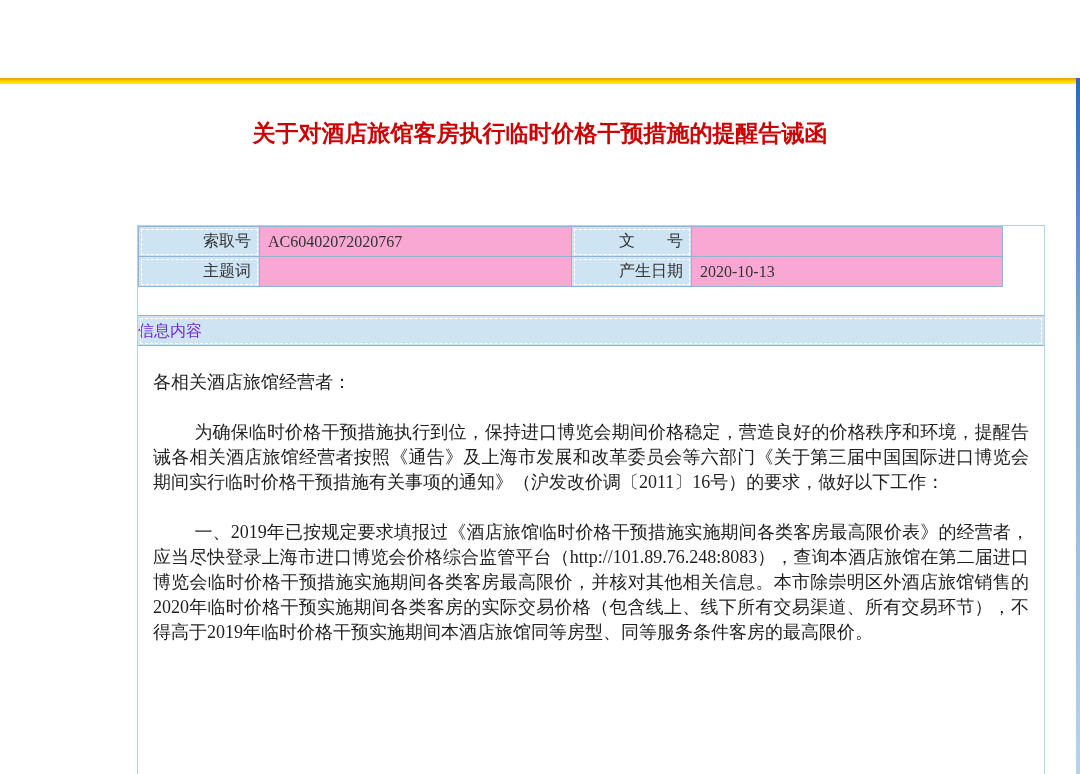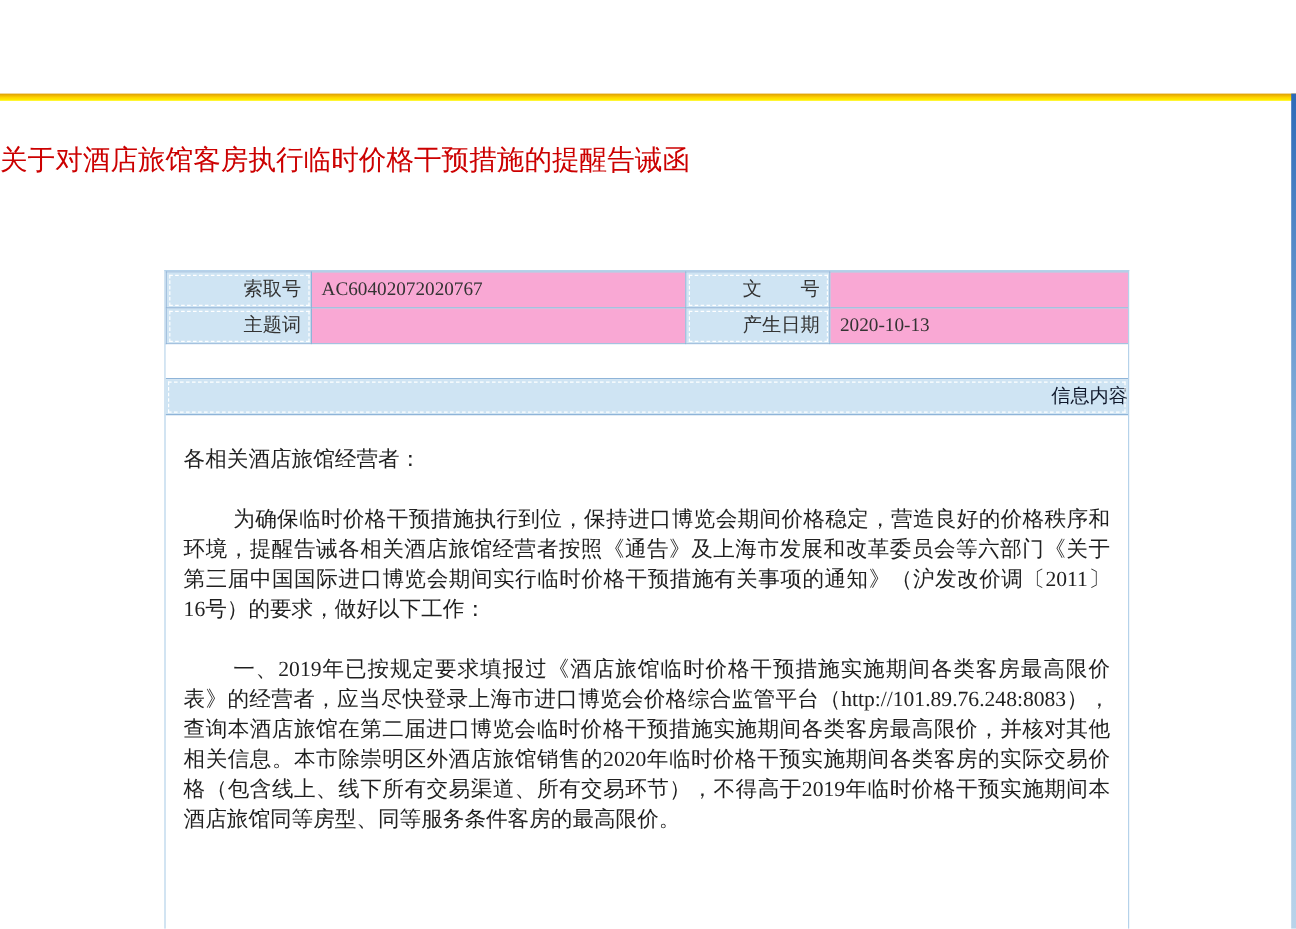--- a/index.html
+++ b/index.html
@@ -31,28 +31,28 @@
       var(--gold-top, #dd9d05) 0%, #ffd400 55%, var(--gold-bottom, #fff600) 100%);
   }
   .right-edge {
     position: absolute; right: 0; top: 78px; width: 4px; height: 696px;
     background: linear-gradient(to bottom, #2d6ab8, #86afda 40%, #b9d3ea);
   }
 
   
   .doc-title {
     position: absolute; left: 0; top: 118px; width: 1080px;
-    margin: 0; text-align: left;
-    font-size: 23px; font-weight: normal;
+    margin: 0; text-align: center;
+    font-size: 23px; font-weight: bold;
     color: var(--title-red, #cc0000);
   }
 
   
   .content {
-    position: absolute; left: 137px; top: 225px; width: 804px; height: 549px;
+    position: absolute; left: 137px; top: 225px; width: 908px; height: 549px;
     border: 1px solid var(--container-border, #b5d2ea);
     border-bottom: none;
     box-sizing: border-box;
     background: #ffffff;
     overflow: hidden;
   }
   table.meta {
     border-collapse: collapse; table-layout: fixed;
     width: 802px; margin: 0;
     font-size: 16px; color: #333333;
@@ -72,21 +72,21 @@
   .col-l2 { width: 103px; } .col-v2 { width: 294px; }
 
   .spacer-row {
     height: 28px; background: #ffffff;
     border-bottom: 1px solid var(--table-border, #8fb4d8);
   }
   .info-header {
     height: 29px; line-height: 29px;
     background: var(--table-label-bg, #cfe4f3);
     border-bottom: 1px solid var(--table-border, #8fb4d8);
-    text-align: right; font-size: 16px; color: #0f172a;
+    text-align: left; font-size: 16px; color: #6d28d9;
     outline: 1px dashed #ffffff; outline-offset: -3px;
   }
 
   
   .body-text {
     padding: 12px 15px 0 15px;
     font-size: 18px; line-height: 25px;
     color: var(--body-text, #1f1f1f);
     text-align: justify;
   }

